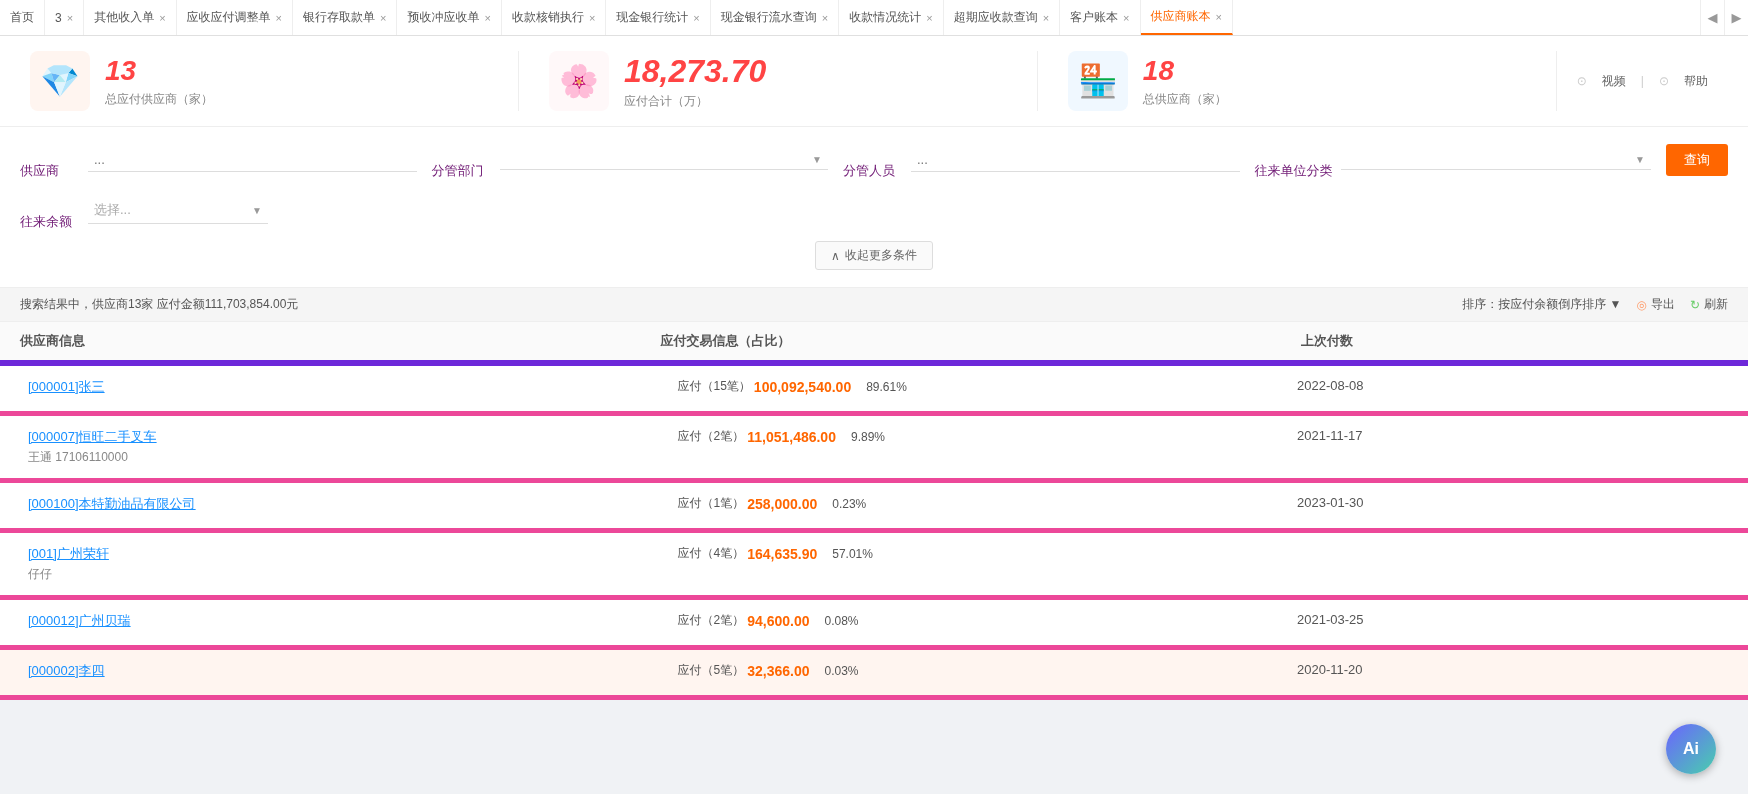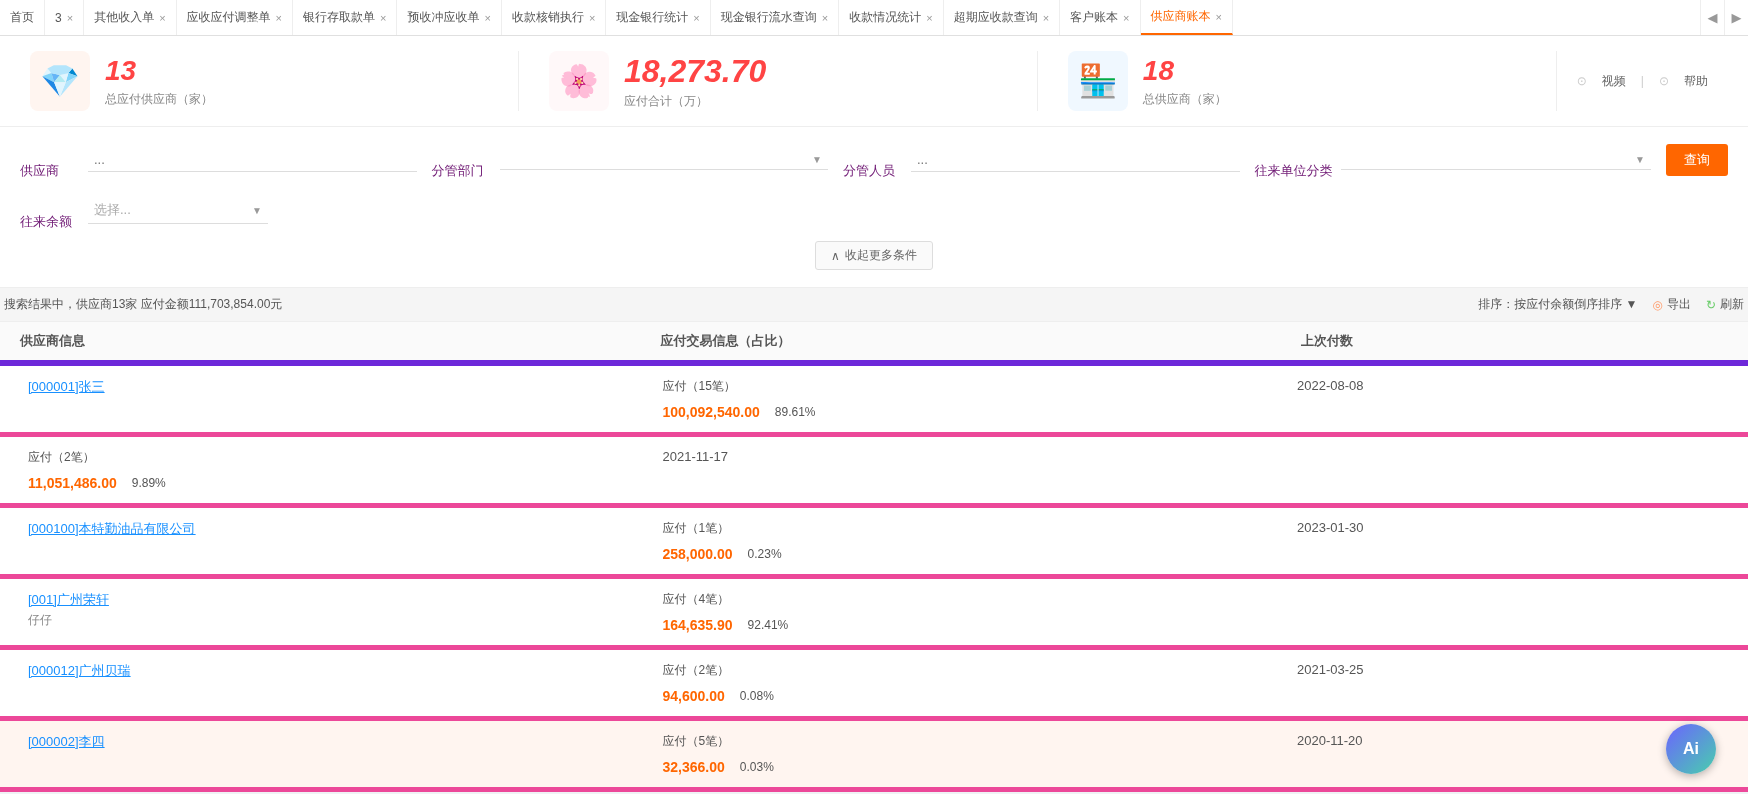--- a/index.html
+++ b/index.html
@@ -72,21 +72,21 @@
     .collapse-btn {
       display: flex; align-items: center; justify-content: center;
       gap: 5px; padding: 5px 15px; margin: 5px auto; cursor: pointer;
       color: #666; font-size: 12px; border: 1px solid #ddd; border-radius: 3px;
       background: #fafafa; width: fit-content;
     }
 
     
     .results-bar {
       display: flex; align-items: center; justify-content: space-between;
-      padding: 8px 4px; background: #f5f5f5; border-bottom: 1px solid #eee;
+      padding: 8px 20px; background: #f5f5f5; border-bottom: 1px solid #eee;
       font-size: 12px; color: #555;
     }
     .results-actions { display: flex; align-items: center; gap: 15px; }
     .results-action { display: flex; align-items: center; gap: 4px; cursor: pointer; color: #555; }
     .sort-select { color: #555; font-size: 12px; cursor: pointer; }
 
     
     .table-section { background: #fff; margin: 0; }
     .table-header {
       display: grid;
@@ -96,21 +96,21 @@
     }
     .table-row {
       display: grid;
       grid-template-columns: 3fr 3fr 2fr;
       padding: 12px 28px; border-bottom: 5px solid #ec4899;
       align-items: start;
     }
     .table-row.highlighted { background: #fff5f0; }
     .supplier-link { color: #1890ff; text-decoration: underline; cursor: pointer; font-size: 13px; }
     .supplier-sub { color: #888; font-size: 12px; margin-top: 3px; }
-    .payable-info { display: flex; flex-direction: column; gap: 9px; }
+    .payable-info { display: flex; flex-direction: row; gap: 3px; margin-left: 15px; }
     .payable-label { color: #555; font-size: 12px; }
     .payable-amount { color: #ff6600; font-size: 14px; font-weight: bold; cursor: pointer; }
     .payable-percent { color: #555; font-size: 12px; margin-left: 15px; }
     .payable-row { display: flex; align-items: center; }
     .last-pay { color: #555; font-size: 13px; }
 
     
     ::-webkit-scrollbar { width: 6px; height: 6px; }
     ::-webkit-scrollbar-track { background: #f1f1f1; }
     ::-webkit-scrollbar-thumb { background: #ccc; border-radius: 3px; }
@@ -288,20 +288,24 @@
           <span class="payable-amount">100,092,540.00</span>
           <span class="payable-percent">89.61%</span>
         </div>
       </div>
       <div>
         <span class="last-pay">2022-08-08</span>
       </div>
     </div>
 
     <div class="table-row">
+      <div>
+        <div class="supplier-link">[000007]恒旺二手叉车</div>
+        <div class="supplier-sub">王通  17106110000</div>
+      </div>
       <div class="payable-info">
         <span class="payable-label">应付（2笔）</span>
         <div class="payable-row">
           <span class="payable-amount">11,051,486.00</span>
           <span class="payable-percent">9.89%</span>
         </div>
       </div>
       <div>
         <span class="last-pay">2021-11-17</span>
       </div>
@@ -326,21 +330,21 @@
 
     <div class="table-row">
       <div>
         <div class="supplier-link">[001]广州荣轩</div>
         <div class="supplier-sub">仔仔</div>
       </div>
       <div class="payable-info">
         <span class="payable-label">应付（4笔）</span>
         <div class="payable-row">
           <span class="payable-amount">164,635.90</span>
-          <span class="payable-percent">92.41%</span>
+          <span class="payable-percent">57.01%</span>
         </div>
       </div>
       <div>
         <span class="last-pay"></span>
       </div>
     </div>
 
     <div class="table-row">
       <div>
         <div class="supplier-link">[000012]广州贝瑞</div>

